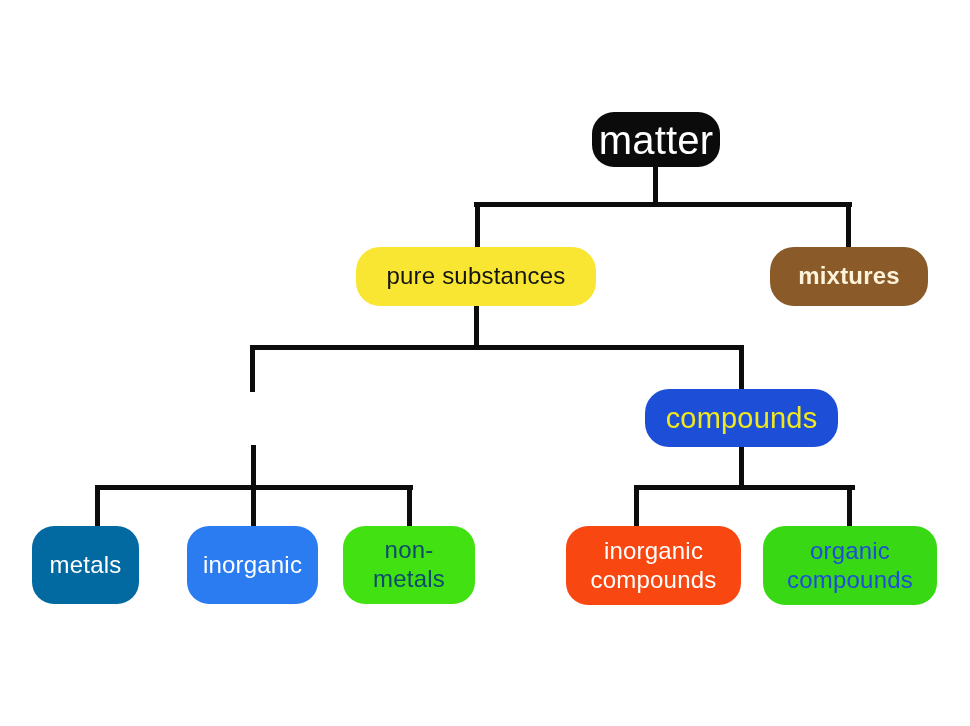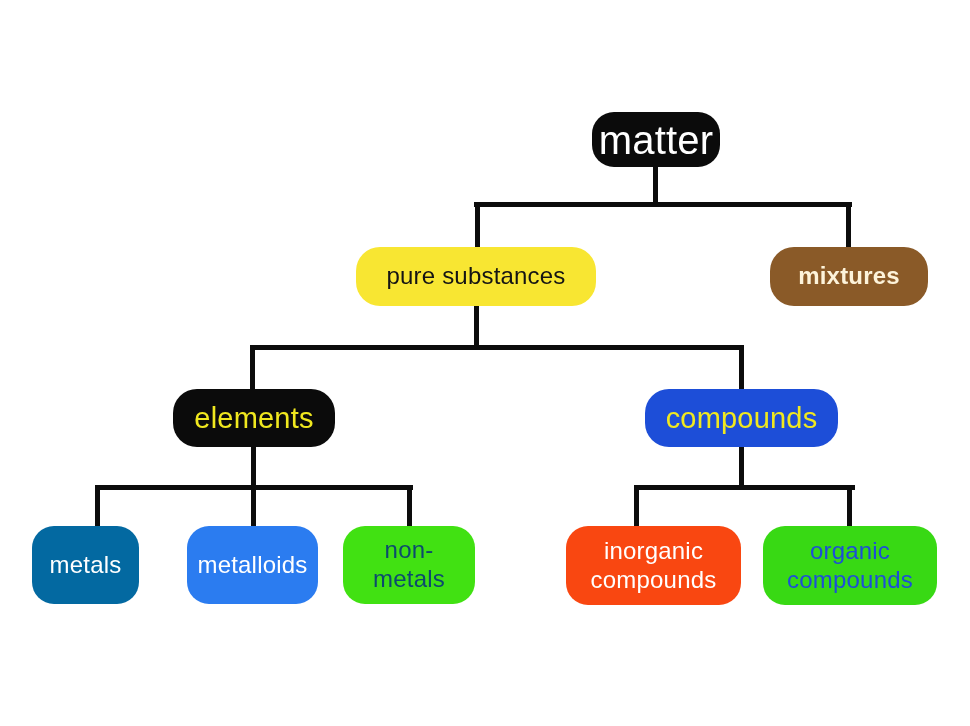--- a/index.html
+++ b/index.html
@@ -70,34 +70,31 @@
   </div>
 
   <div class="node lvl2" style="left: 356px; top: 247px; width: 240px; height: 59px; background-color: rgb(248, 230, 50); color: rgb(20, 20, 20);">
     <span class="lbl">pure substances</span>
   </div>
 
   <div class="node lvl2" style="left: 770px; top: 247px; width: 158px; height: 59px; background-color: rgb(138, 90, 40); color: rgb(253, 243, 218); font-weight: bold;">
     <span class="lbl">mixtures</span>
   </div>
 
-  <div class="node lvl3" style="left: 173px; top: 389px; width: 162px; height: 58px; background-color: rgb(11, 11, 11); color: rgb(240, 232, 31);">
-    <span class="lbl">elements</span>
-  </div>
 
   <div class="node lvl3" style="left: 645px; top: 389px; width: 193px; height: 58px; background-color: #1d4ed8; color: rgb(240, 232, 31);">
     <span class="lbl">compounds</span>
   </div>
 
   <div class="node lvl4" style="left: 32px; top: 526px; width: 107px; height: 78px; background-color: #0369a1; color: rgb(255, 255, 255);">
     <span class="lbl">metals</span>
   </div>
 
   <div class="node lvl4" style="left: 187px; top: 526px; width: 131px; height: 78px; background-color: rgb(43, 124, 240); color: rgb(255, 255, 255);">
-    <span class="lbl">metalloids</span>
+    <span class="lbl">inorganic</span>
   </div>
 
   <div class="node lvl4" style="left: 343px; top: 526px; width: 132px; height: 78px; background-color: rgb(65, 225, 18); color: #0c4a6e;">
     <span class="lbl">non-metals</span>
   </div>
 
   <div class="node lvl4" style="left: 550px; top: 526px; width: 175px; height: 79px; background-color: rgb(249, 71, 17); color: rgb(255, 255, 255); margin-left: 16px;">
     <span class="lbl" style="max-width:150px;">inorganic compounds</span>
   </div>
 

